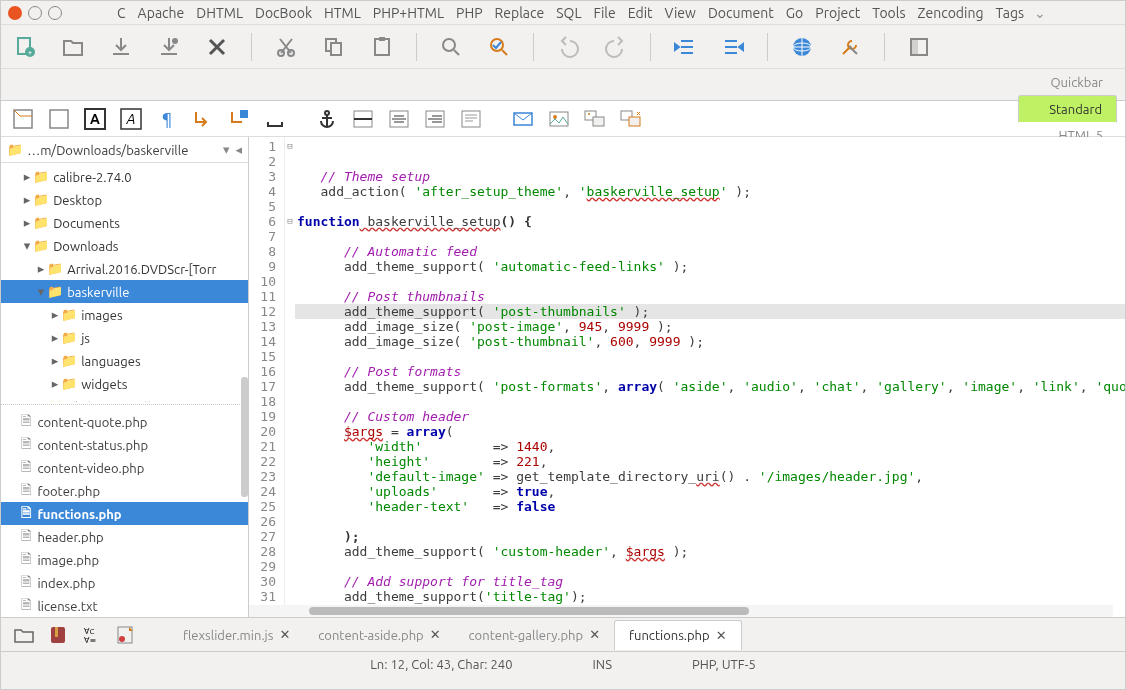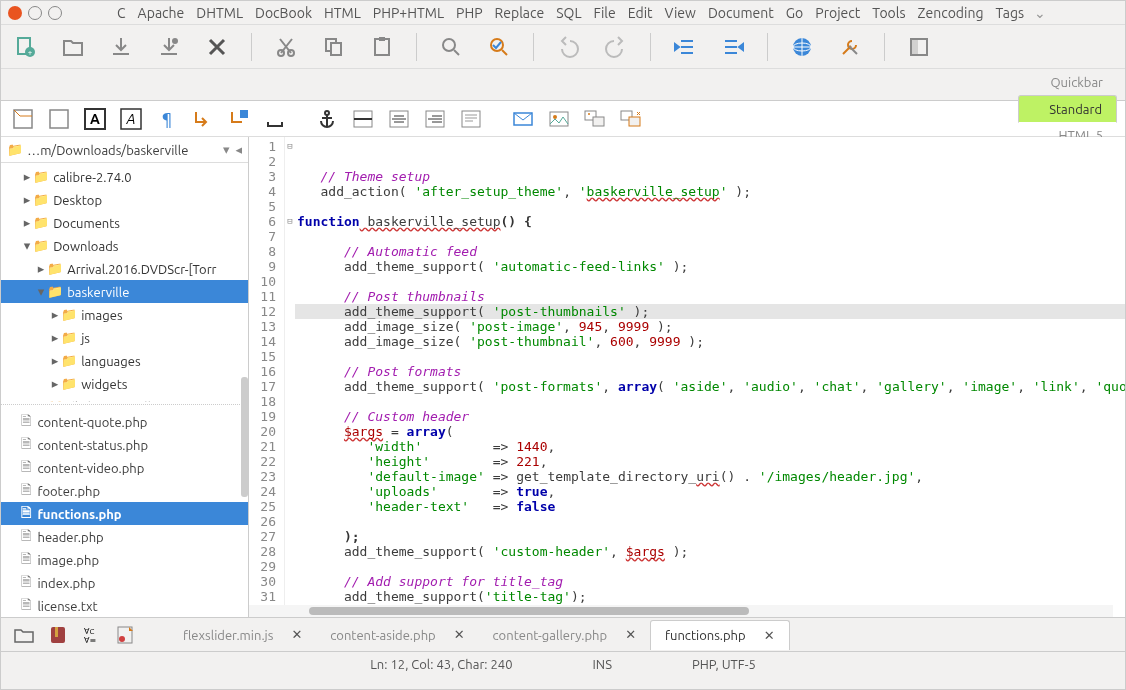--- a/index.html
+++ b/index.html
@@ -58,21 +58,21 @@
 .va { color: #aa0000; font-weight: normal; }
 .wavy { text-decoration: underline wavy #cc3333; text-decoration-skip-ink: none; }
 .php-tag { color: #0000cc; font-weight: bold; }
 .pn { color: #333; font-weight: bold; }
 .cn { color: #0000aa; font-weight: bold; }
 
 .bottom-tabs { height: 34px; background: #f2f1f0; border-top: 1px solid #ccc; display: flex; align-items: center; }
 .bt-left { display: flex; gap: 8px; padding: 0 10px; }
 .bt-ic { width: 26px; height: 26px; display: flex; align-items: center; justify-content: center; cursor: pointer; }
 .file-tabs { display: flex; margin-left: 20px; font-size: 13px; color: #888; }
-.ftab { padding: 7px 14px; display: flex; align-items: center; gap: 18px; cursor: pointer; }
+.ftab { padding: 7px 14px; display: flex; align-items: center; gap: 6px; cursor: pointer; }
 .ftab.active { background: #fff; color: #333; border: 1px solid #ccc; border-bottom: none; border-radius: 3px 3px 0 0; }
 .ftab .x { font-weight: bold; color: #555; }
 
 .statusbar { height: 24px; background: #f2f1f0; border-top: 1px solid #ccc; display: flex; align-items: center; font-size: 13px; color: #555; padding: 0 20px; justify-content: center; gap: 80px; }
 
 .hscroll { position: absolute; bottom: 0; left: 0; right: 12px; height: 12px; background: #f5f5f5; }
 .hscroll-thumb { position: absolute; left: 60px; width: 440px; height: 8px; top: 2px; background: #bbb; border-radius: 4px; }
 </style>
 </head>
 <body>

